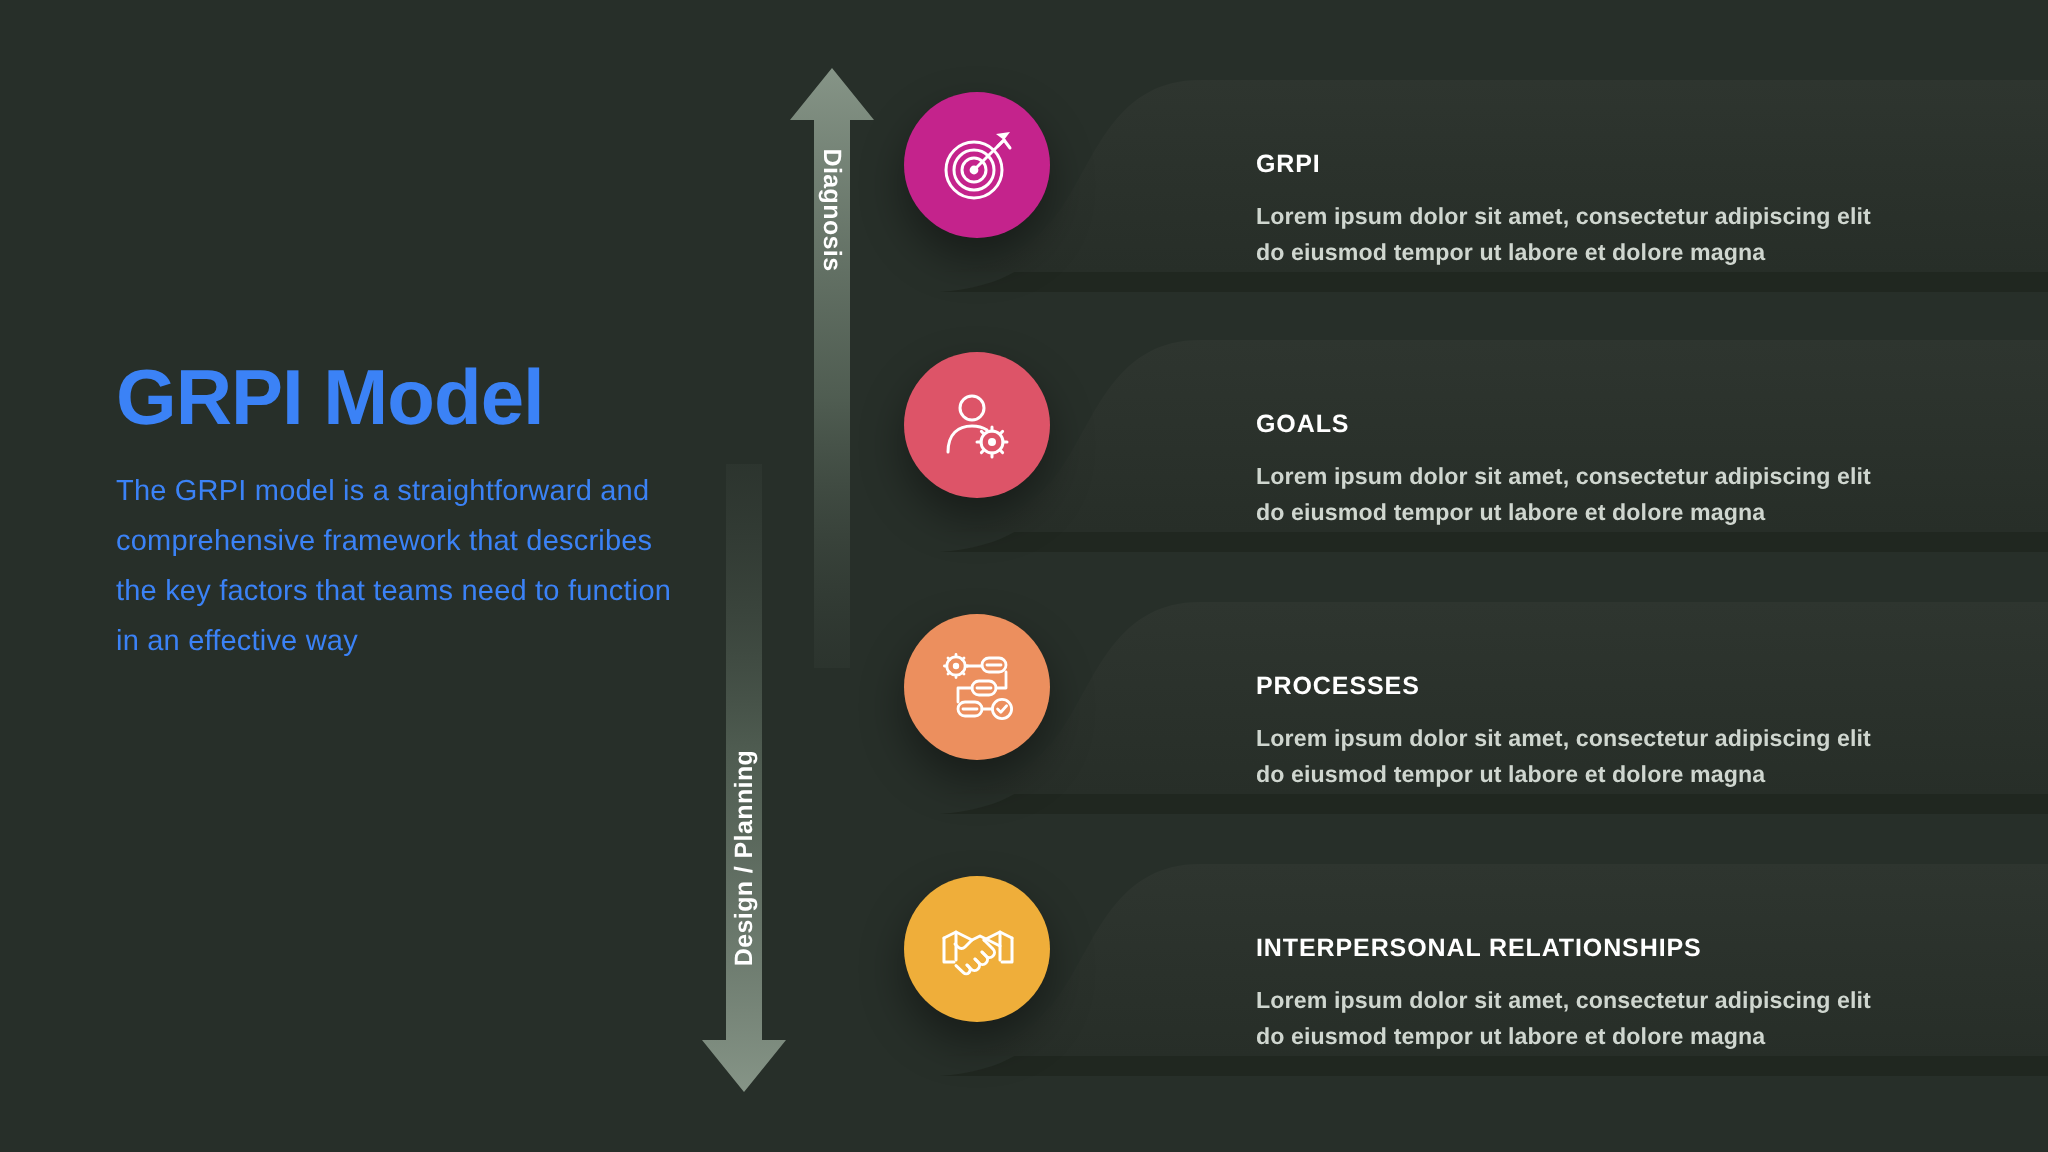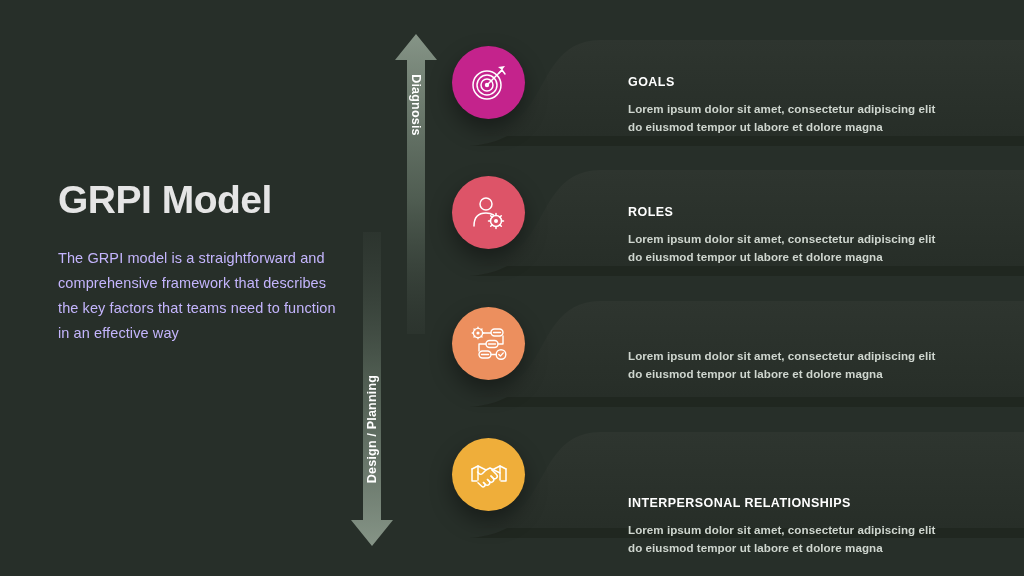--- a/index.html
+++ b/index.html
@@ -8,29 +8,29 @@
     background:#272f29;
     font-family:"Liberation Sans", sans-serif;
     overflow:hidden;
     position:relative;
   }
   #stage { position:absolute; inset:0; width:1024px; height:576px; }
 
   
   .intro { position:absolute; left:58px; top:178px; width:290px; }
   .intro-title {
-    color:#e5e5e5;
+    color:#3b82f6;
     font-size:39px;
     font-weight:bold;
     line-height:1.14;
     letter-spacing:-0.5px;
   }
   .intro-desc {
-    margin-top:24px;
-    color:#c4b5fd;
+    margin-top:12px;
+    color:#3b82f6;
     font-size:14.5px;
     line-height:1.72;
     letter-spacing:0.1px;
   }
 
   
   .arrow { position:absolute; }
   .arrow-label {
     position:absolute;
     color:#ffffff;
@@ -132,21 +132,21 @@
         <circle cx="18" cy="22" r="14"></circle>
         <circle cx="18" cy="22" r="10"></circle>
         <circle cx="18" cy="22" r="6"></circle>
         <circle cx="18" cy="22" r="2.2" fill="#ffffff" stroke="none"></circle>
         <path d="M18 22 L33 7"></path>
         <path d="M29 4 L33 7 L36 3 Z" fill="#ffffff" stroke="none"></path>
         <path d="M30 10 L33 7 L36 11"></path>
       </svg>
     </div>
     <div class="row-text" style="top:45px;">
-      <div class="row-title">GOALS</div>
+      <div class="row-title">GRPI</div>
       <div class="row-body">
         <div>Lorem ipsum dolor sit amet, consectetur adipiscing elit</div>
         <div>do eiusmod tempor ut labore et dolore magna</div>
       </div>
     </div>
   </div>
 
   <div class="row" style="top:160px;">
     <div class="panel">
       <svg viewBox="0 0 584 130" preserveAspectRatio="none">
@@ -165,21 +165,21 @@
         <circle cx="17" cy="11" r="6"></circle>
         <path d="M5 33 C5 24 10 20 17 20 C20 20 22.5 20.7 24.5 22"></path>
         <circle cx="27" cy="28" r="5.5"></circle>
         <circle cx="27" cy="28" r="2" fill="#ffffff" stroke="none"></circle>
         <path d="M27 20.5 L27 22.5 M27 33.5 L27 35.5 M19.5 28 L21.5 28 M32.5 28 L34.5 28
                  M21.7 22.7 L23.1 24.1 M30.9 31.9 L32.3 33.3
                  M32.3 22.7 L30.9 24.1 M23.1 31.9 L21.7 33.3"></path>
       </svg>
     </div>
     <div class="row-text" style="top:45px;">
-      <div class="row-title">ROLES</div>
+      <div class="row-title">GOALS</div>
       <div class="row-body">
         <div>Lorem ipsum dolor sit amet, consectetur adipiscing elit</div>
         <div>do eiusmod tempor ut labore et dolore magna</div>
       </div>
     </div>
   </div>
 
   <div class="row" style="top:291px;">
     <div class="panel">
       <svg viewBox="0 0 584 130" preserveAspectRatio="none">
@@ -207,20 +207,21 @@
         <rect x="10" y="27" width="12" height="7" rx="3.5"></rect>
         <path d="M12.5 30.5 L19.5 30.5"></path>
         <path d="M34 12 L34 20 C34 20 34 20 29 20"></path>
         <path d="M17 20 L10 20 C10 20 10 20 10 27"></path>
         <path d="M22 30.5 L27 30.5"></path>
         <circle cx="32" cy="30.5" r="4.8"></circle>
         <path d="M29.8 30.5 L31.4 32.1 L34.3 28.9"></path>
       </svg>
     </div>
     <div class="row-text" style="top:45px;">
+      <div class="row-title">PROCESSES</div>
       <div class="row-body">
         <div>Lorem ipsum dolor sit amet, consectetur adipiscing elit</div>
         <div>do eiusmod tempor ut labore et dolore magna</div>
       </div>
     </div>
   </div>
 
   <div class="row" style="top:422px;">
     <div class="panel">
       <svg viewBox="0 0 584 130" preserveAspectRatio="none">
@@ -240,21 +241,21 @@
         <path d="M37 14 L31 11 L23 15"></path>
         <path d="M17 15 L21 13 L31 18"></path>
         <path d="M23 15 L27.5 19.5 C28.5 20.5 28.5 22 27.5 23 C26.5 24 25 24 24 23 L22 21"></path>
         <path d="M22 21 L24 23 C25 24 25 25.5 24 26.5 C23 27.5 21.5 27.5 20.5 26.5 L18.5 24.5"></path>
         <path d="M18.5 24.5 L20 26 C21 27 21 28.5 20 29.5 C19 30.5 17.5 30.5 16.5 29.5 L14.5 27.5"></path>
         <path d="M14.5 27.5 L15.5 28.5 C16.3 29.3 16.3 30.5 15.5 31.3 C14.7 32.1 13.5 32.1 12.7 31.3 L9 27.8"></path>
         <path d="M9 11 L9 25 M31 11 L31 25"></path>
         <path d="M3 14 L3 26 L8 26 M37 14 L37 26 L32 26"></path>
       </svg>
     </div>
-    <div class="row-text" style="top:45px;margin-top:29px;">
+    <div class="row-text" style="top:45px;">
       <div class="row-title">INTERPERSONAL RELATIONSHIPS</div>
       <div class="row-body">
         <div>Lorem ipsum dolor sit amet, consectetur adipiscing elit</div>
         <div>do eiusmod tempor ut labore et dolore magna</div>
       </div>
     </div>
   </div>
 
 </div>
 

